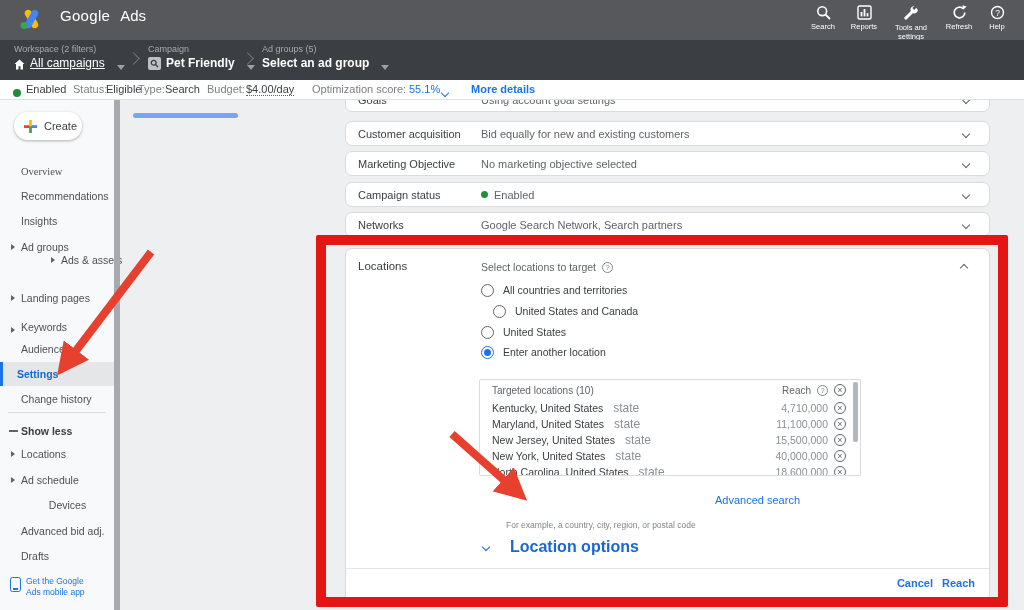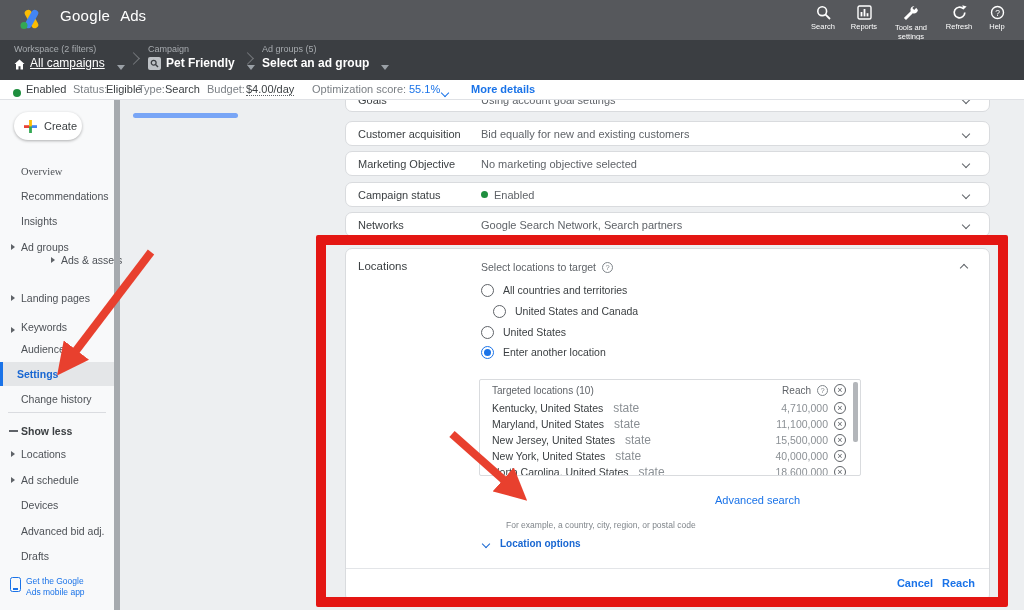--- a/index.html
+++ b/index.html
@@ -81,21 +81,21 @@
   .lt-row .sp { flex:1; }
   .lt-row .rc { font-size:10.5px; color:#8b9095; }
   .xc { width:12px; height:12px; border:1px solid #5f6368; border-radius:50%; color:#5f6368; font-size:9px; display:flex; align-items:center; justify-content:center; line-height:1; flex:none; cursor:pointer; }
   .lt-scroll { position:absolute; right:2px; top:2px; width:5px; height:60px; background:#b3b6ba; border-radius:2px; }
 
   .loc-search { position:absolute; left:152px; top:238px; width:200px; height:28px; border:1px solid #c7cacd; border-radius:4px; background:#fff; display:flex; align-items:center; padding:0 8px; gap:6px; }
   .loc-search input { border:none; outline:none; flex:1; font-size:10.5px; color:#3c4043; font-family:"Liberation Sans", sans-serif; background:transparent; }
   .loc-search input::placeholder { color:#80868b; }
   .adv-link { position:absolute; left:369px; top:245px; font-size:11px; color:#1a73e8; cursor:pointer; }
   .search-hint { position:absolute; left:160px; top:271px; font-size:8.5px; color:#80868b; }
-  .loc-options { position:absolute; left:137px; top:289px; display:flex; align-items:center; gap:11px; color:#1967d2; font-size:10px; font-weight:bold; cursor:pointer; }
+  .loc-options { position:absolute; left:137px; top:289px; display:flex; align-items:center; gap:21px; color:#1967d2; font-size:16px; font-weight:bold; cursor:pointer; }
   .panel-div { position:absolute; left:0; top:319px; width:100%; height:1px; background:#e3e5e8; }
   .btn-txt { position:absolute; top:328px; font-size:11px; color:#1a73e8; font-weight:bold; cursor:pointer; }
 
   
   .red-rect { position:absolute; left:316px; top:235px; width:692px; height:372px; border:10px solid #e41613; border-radius:2px; z-index:40; pointer-events:none; }
   .annot-svg { position:absolute; left:0; top:0; z-index:41; pointer-events:none; }
 </style>
 </head>
 <body>
 
@@ -261,21 +261,21 @@
         <span>Show less</span>
       </div>
     <div class="nav-item" style="top:344px;">
         <span class="tri"></span>
         <span>Locations</span>
       </div>
     <div class="nav-item" style="top:370px;">
         <span class="tri"></span>
         <span>Ad schedule</span>
       </div>
-    <div class="nav-item" style="top:395px;">
+    <div class="nav-item" style="top:395px;justify-content:center;">
         <span>Devices</span>
       </div>
     <div class="nav-item" style="top:421px;">
         <span>Advanced bid adj.</span>
       </div>
     <div class="nav-item" style="top:446px;">
         <span>Drafts</span>
       </div>
 
     <div class="side-footer">

